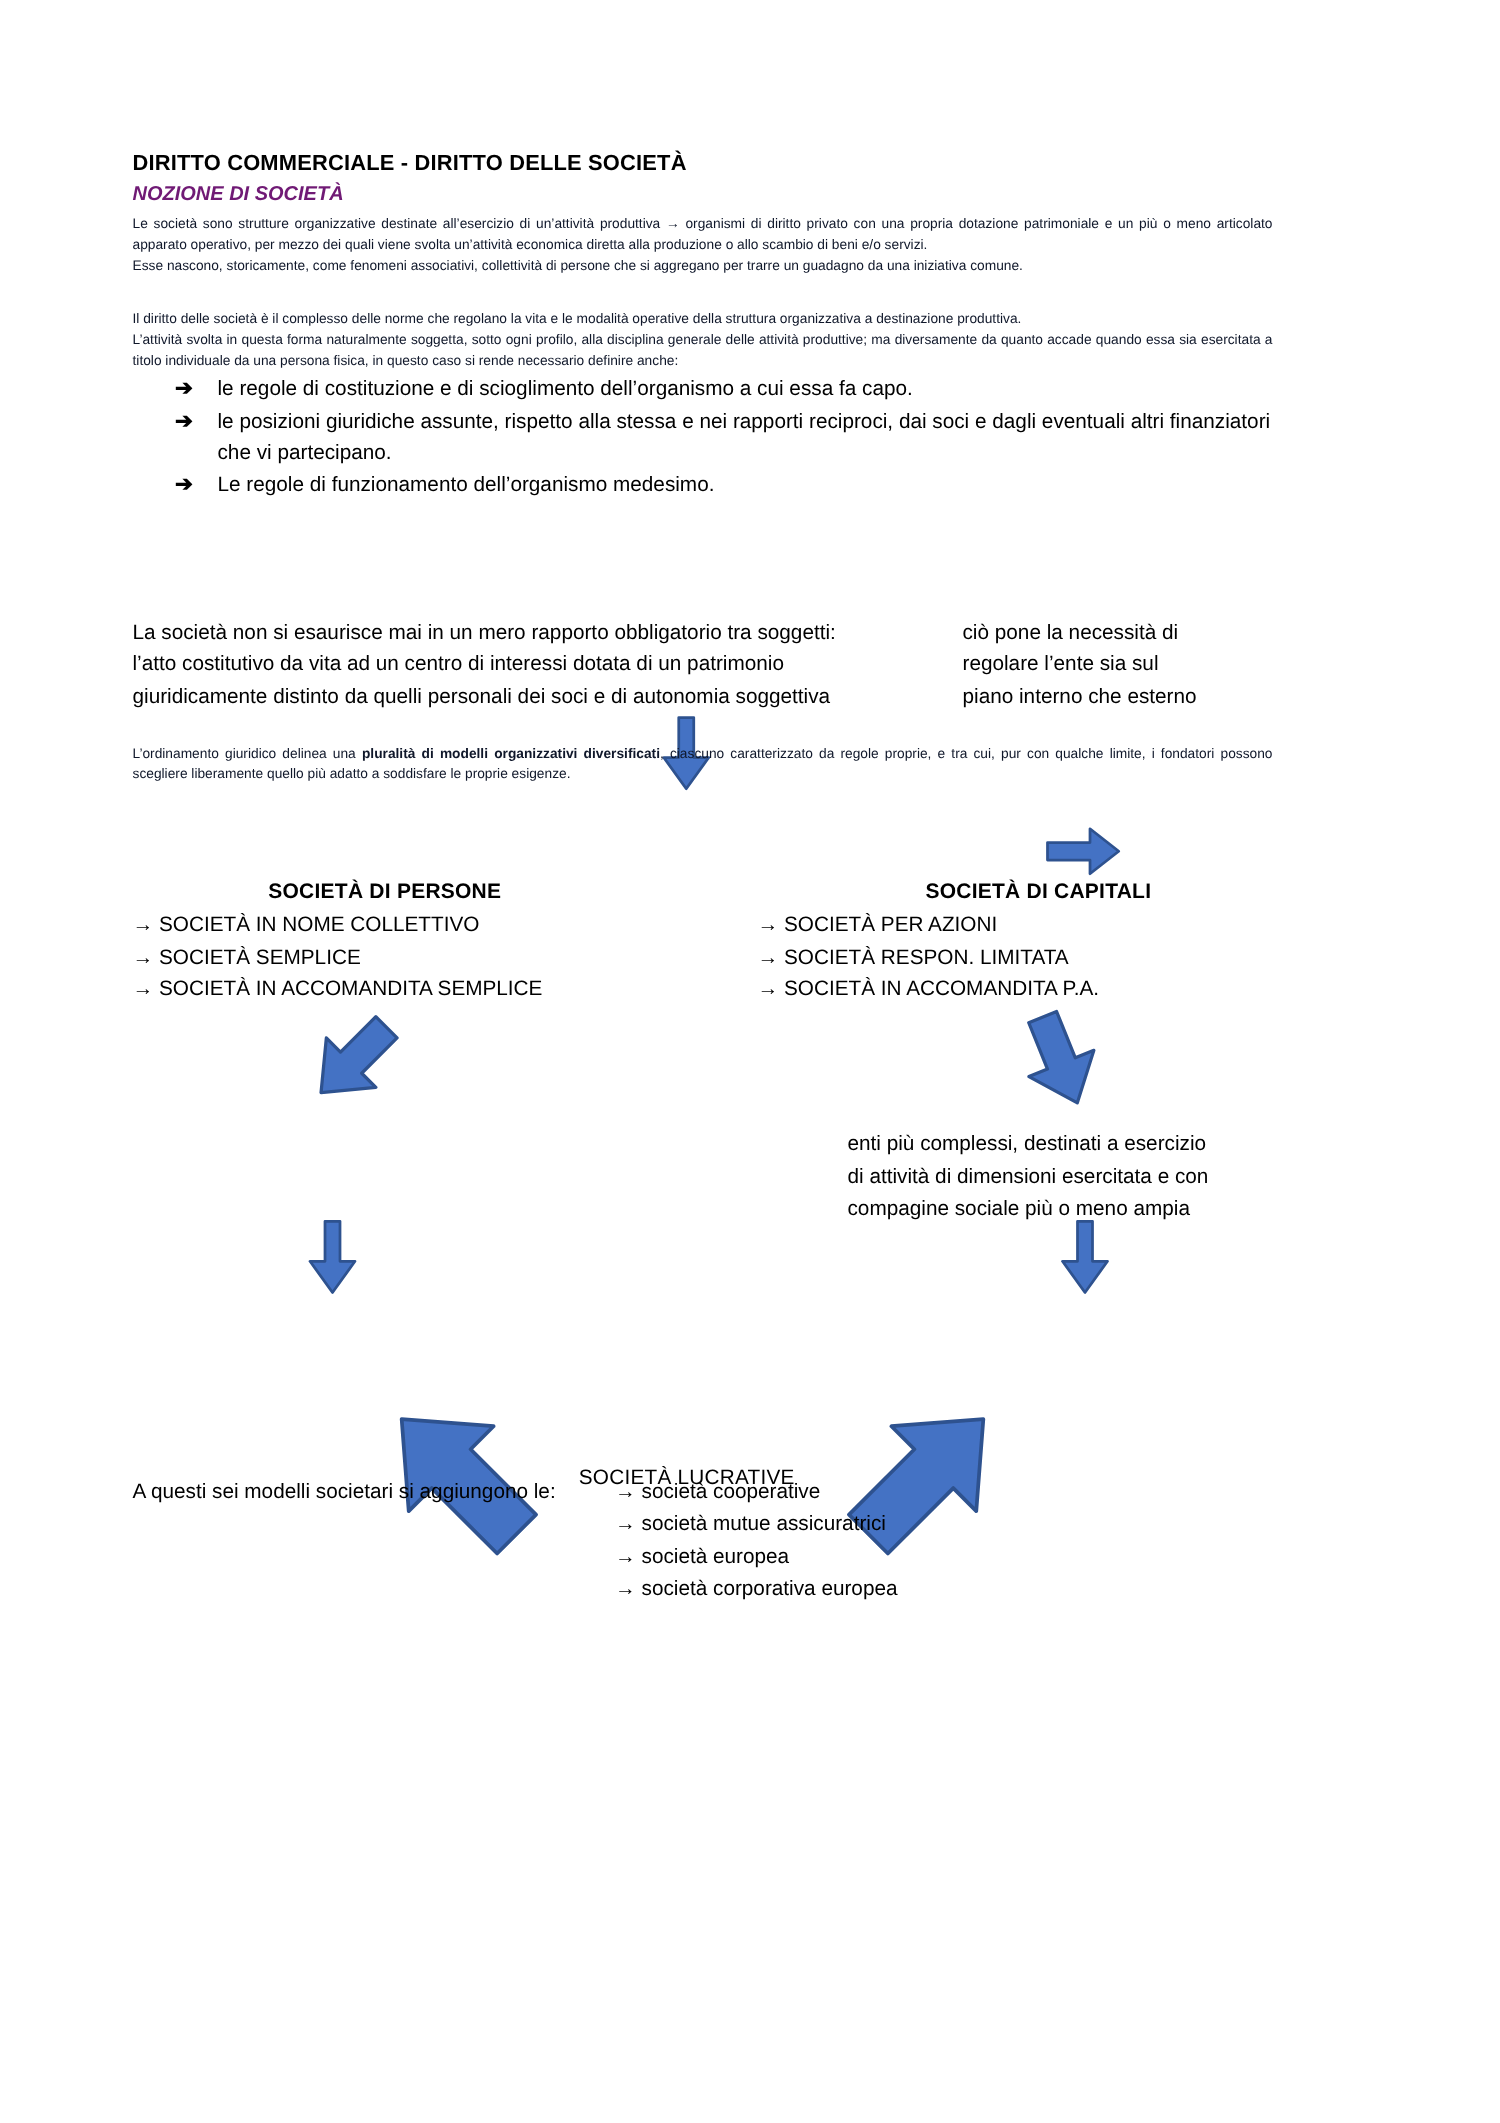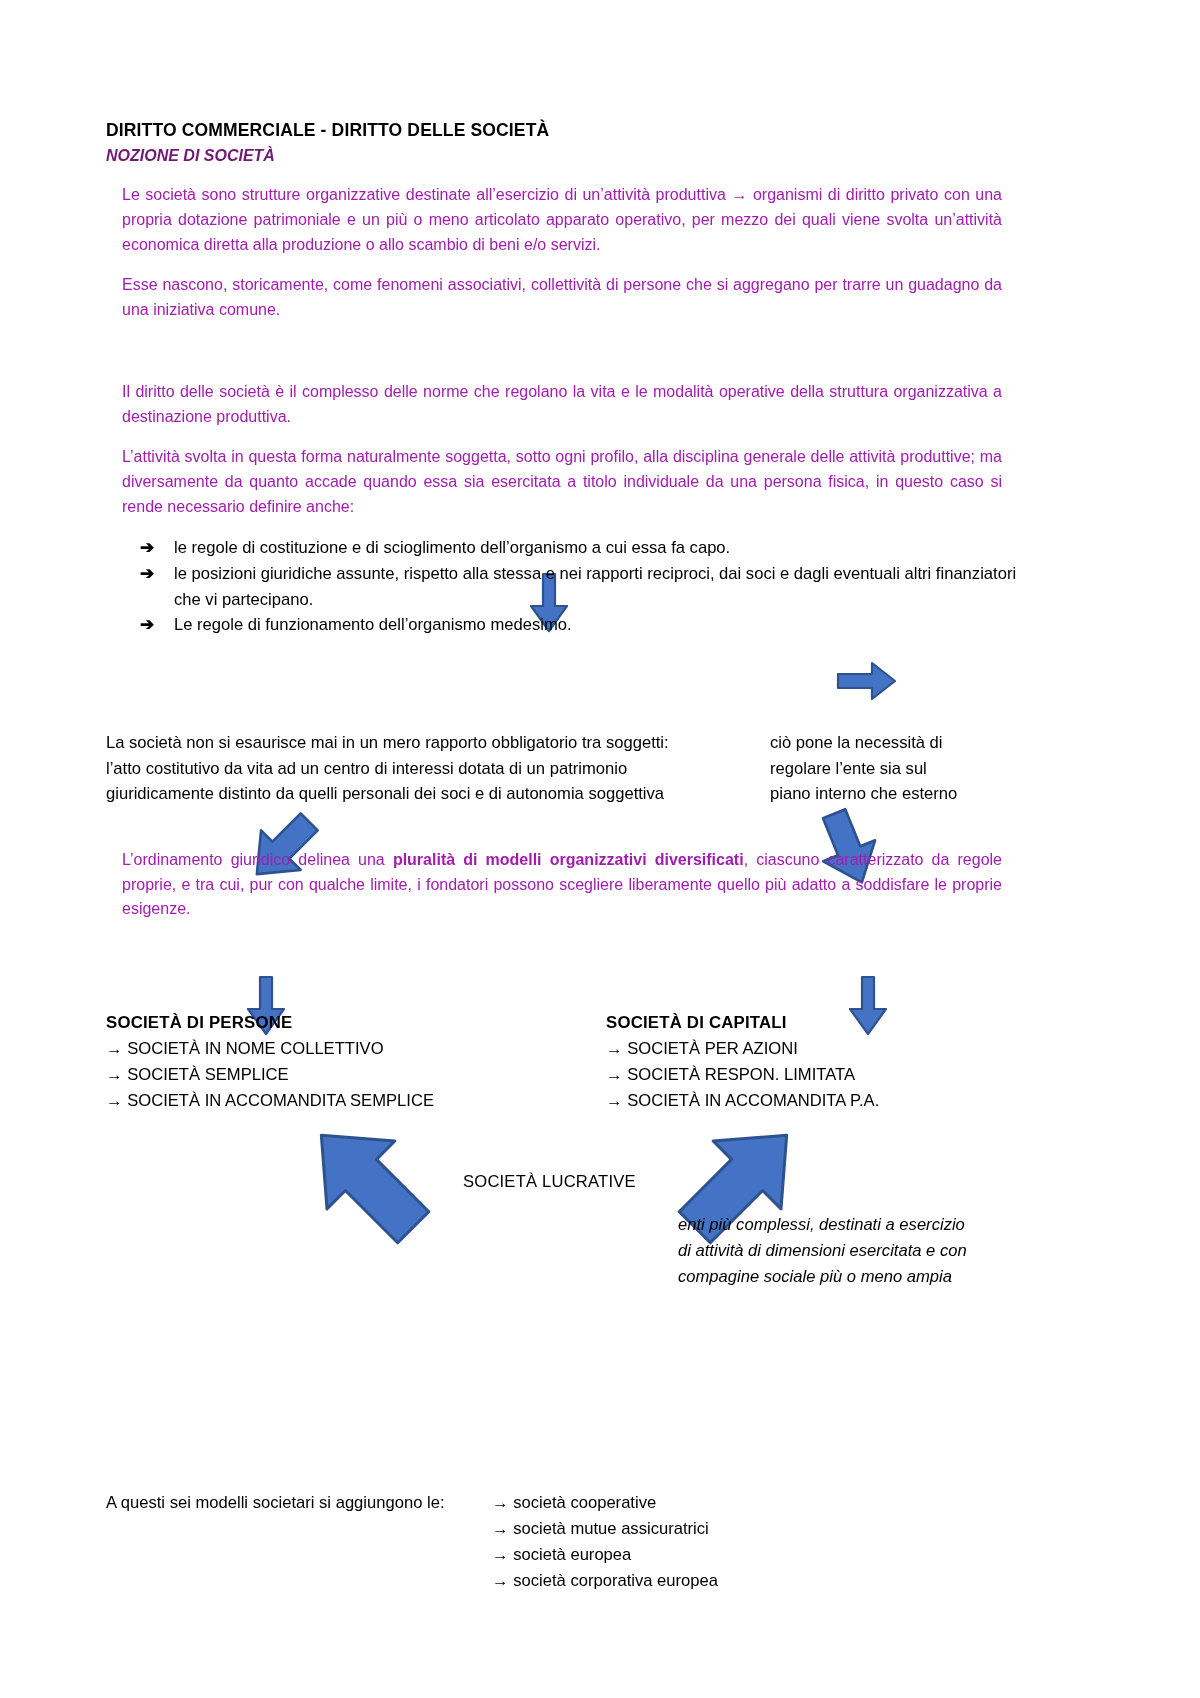--- a/index.html
+++ b/index.html
@@ -35,23 +35,23 @@
   }
   .doc-subtitle {
     font-size: 16px;
     font-weight: bold;
     font-style: italic;
     color: #701a75;
     margin: 0 0 4px 0;
     line-height: 1.38;
   }
   p.body-text {
-    font-size: 16px;
-    color: #a21caf;
-    margin: 16px;
+    font-size: 11px;
+    color: #0f172a;
+    margin: 0;
     line-height: 1.545;
     text-align: justify;
     text-justify: inter-word;
   }
   .spacer-line {
     height: 25px;
   }
   .strong { font-weight: bold; }
 
   
@@ -105,21 +105,21 @@
   .col {
     position: absolute;
     top: 0;
     width: 430px;
   }
   .col.left  { left: 0; }
   .col.right { left: 500px; }
   .col-heading {
     font-size: 16.8px;
     font-weight: bold;
-    text-align: left;
+    text-align: right;
     letter-spacing: 0.2px;
     color: #000000;
     line-height: 1.5;
     margin-bottom: 1px;
   }
   .col.left .col-heading  { padding-right: 135px; }
   .col.right .col-heading { padding-right: 115px; }
   .col-item {
     font-size: 16.6px;
     line-height: 1.56;
@@ -277,21 +277,21 @@
         <div class="col-item"><span class="ar">→</span>
              <span>SOCIETÀ RESPON. LIMITATA</span></div>
         <div class="col-item"><span class="ar">→</span>
              <span>SOCIETÀ IN ACCOMANDITA P.A.</span></div>
       </div>
     </div>
 
     <div style="height:80px;"></div>
 
     <div class="cols" style="height:88px;">
-      <div class="col right" style="left:572px; width:400px;font-style:italic;">
+      <div class="col right" style="left:572px; width:400px;">
         <div class="desc-block">enti più complessi, destinati a esercizio</div>
         <div class="desc-block">di attività di dimensioni esercitata e con</div>
         <div class="desc-block">compagine sociale più o meno ampia</div>
       </div>
     </div>
 
     <div style="height:190px;"></div>
 
     <div class="coop-wrap">
       <div class="coop-lead">A questi sei modelli societari si aggiungono le:</div>

